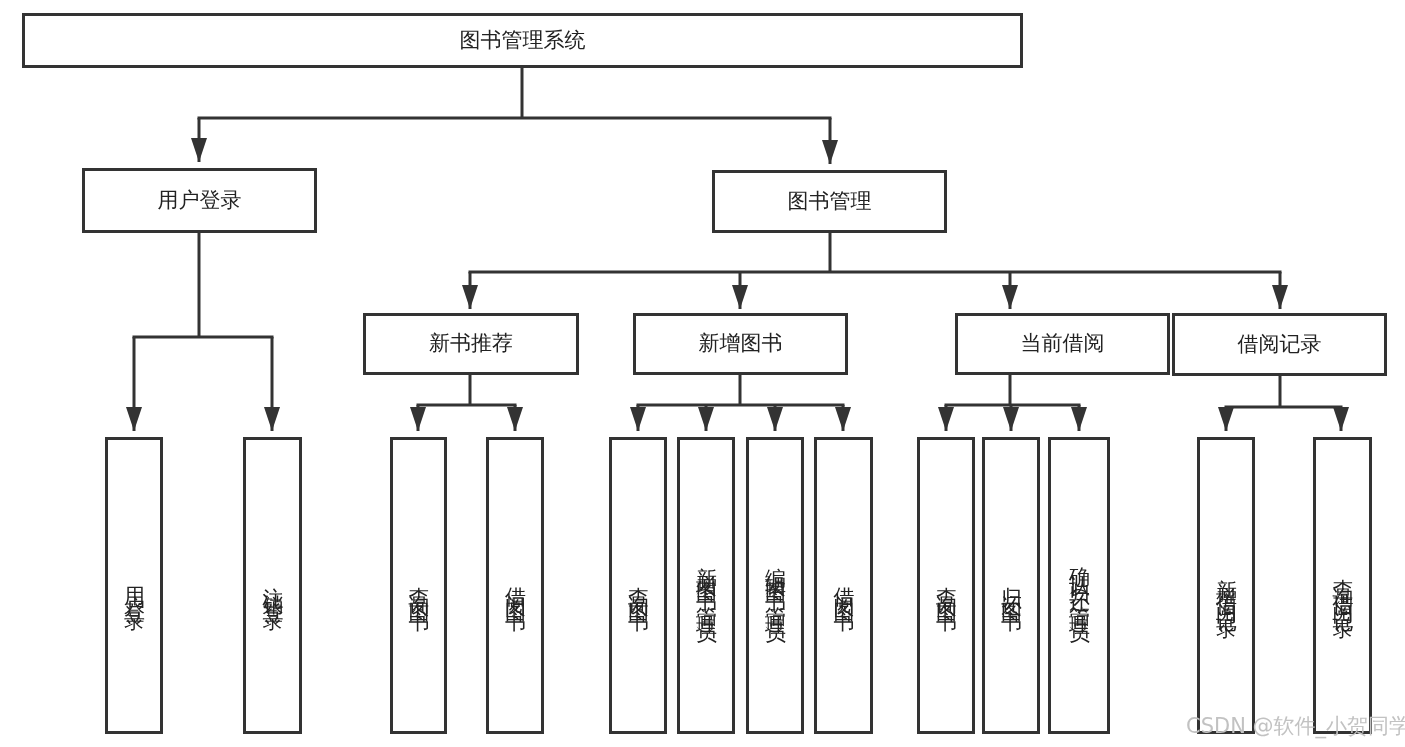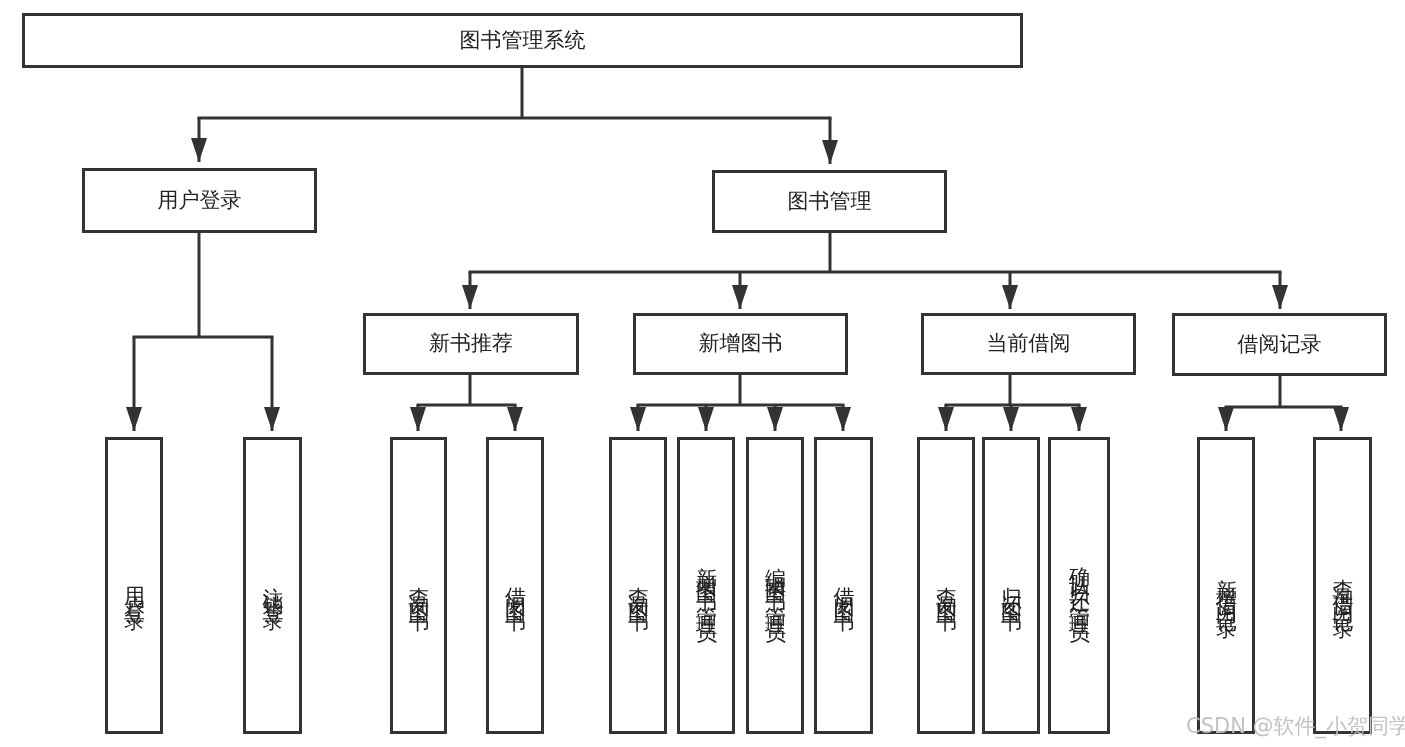--- a/index.html
+++ b/index.html
@@ -119,21 +119,21 @@
   <div class="box" style="left:712px;top:170px;width:235px;height:63px">
     <span>图书管理</span>
   </div>
 
   <div class="box" style="left:363px;top:313px;width:216px;height:62px">
     <span>新书推荐</span>
   </div>
   <div class="box" style="left:633px;top:313px;width:215px;height:62px">
     <span>新增图书</span>
   </div>
-  <div class="box" style="left:921px;top:313px;width:215px;height:62px">
+  <div class="box" style="left:955px;top:313px;width:215px;height:62px">
     <span>当前借阅</span>
   </div>
   <div class="box" style="left:1172px;top:313px;width:215px;height:63px">
     <span>借阅记录</span>
   </div>
 
   <div class="box vbox" style="left:105px;top:437px;width:58px;height:297px">
     <span>用户登录</span>
   </div>
   <div class="box vbox" style="left:243px;top:437px;width:59px;height:297px">

